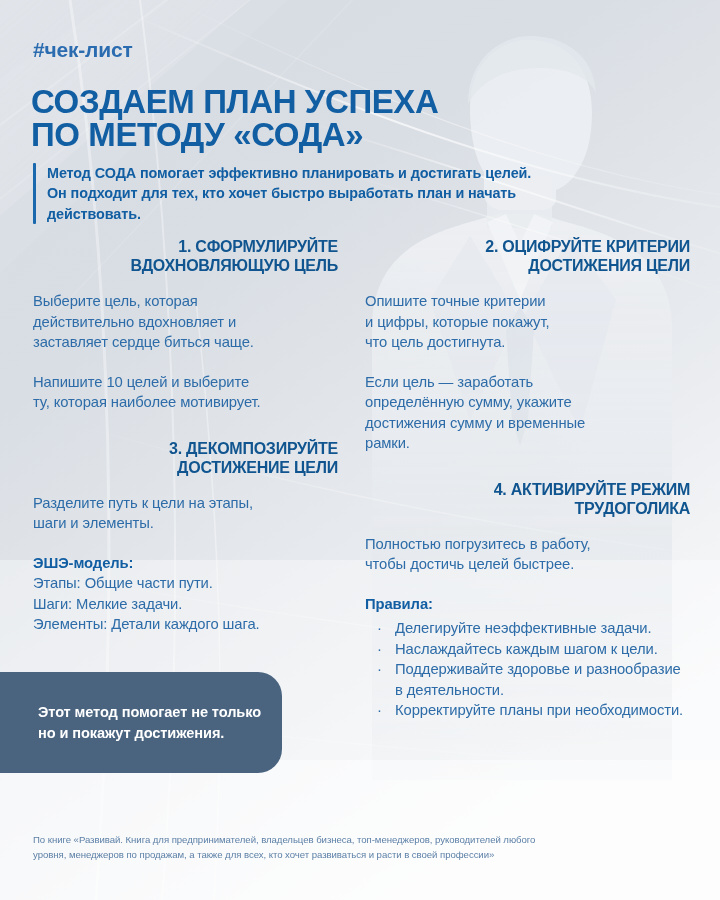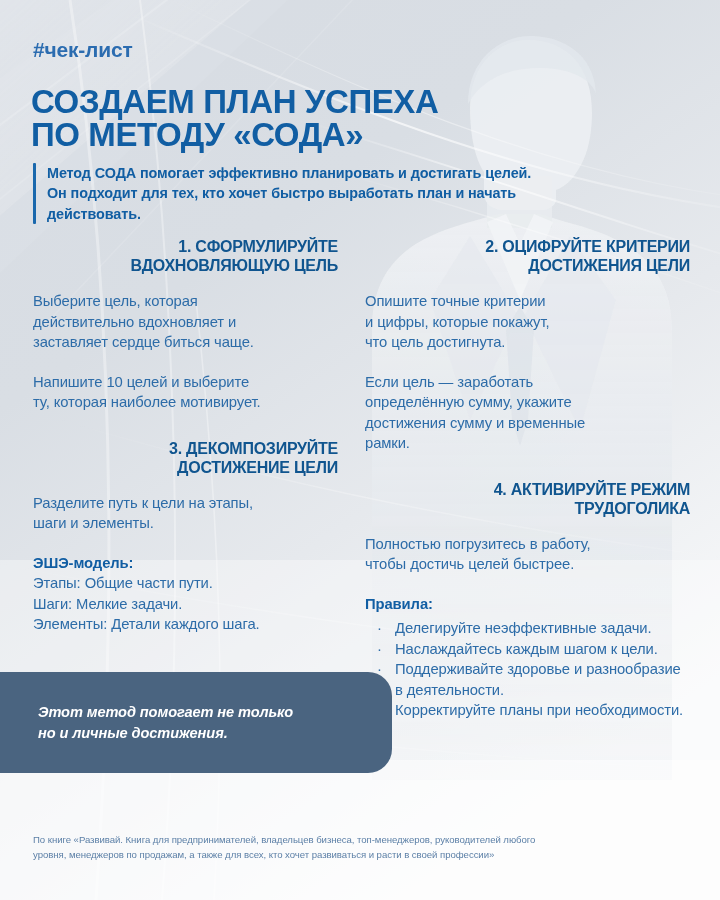--- a/index.html
+++ b/index.html
@@ -146,29 +146,28 @@
     color: #2d6ca8;
     font-size: 14.8px;
     line-height: 20.5px;
   }
 
   
   .callout {
     position: absolute;
     left: 0;
     top: 672px;
-    width: 392px;
+    width: 282px;
     height: 101px;
     background: #4a6480;
     border-radius: 0 24px 24px 0;
     box-sizing: border-box;
     display: flex;
     align-items: center;
     z-index: 6;
-    font-style: italic;
   }
   .callout-text {
     padding-left: 38px;
     padding-right: 18px;
     color: #ffffff;
     font-size: 14.6px;
     line-height: 20.5px;
     font-weight: bold;
     letter-spacing: -0.1px;
   }
@@ -385,21 +384,21 @@
         <li>
           <span class="dot">·</span>
           <span>Корректируйте планы при необходимости.</span>
         </li>
       </ul>
     </div>
 
     <div class="callout">
       <div class="callout-text">
         <span class="l">Этот метод помогает не только</span>
-        <span class="l">но и личные достижения.</span>
+        <span class="l">но и покажут достижения.</span>
       </div>
     </div>
 
     <div class="footer">
       <span class="l">По книге «Развивай. Книга для предпринимателей, владельцев бизнеса, топ-менеджеров, руководителей любого</span>
       <span class="l">уровня, менеджеров по продажам, а также для всех, кто хочет развиваться и расти в своей профессии»</span>
     </div>
 
   </div>
 </div>

